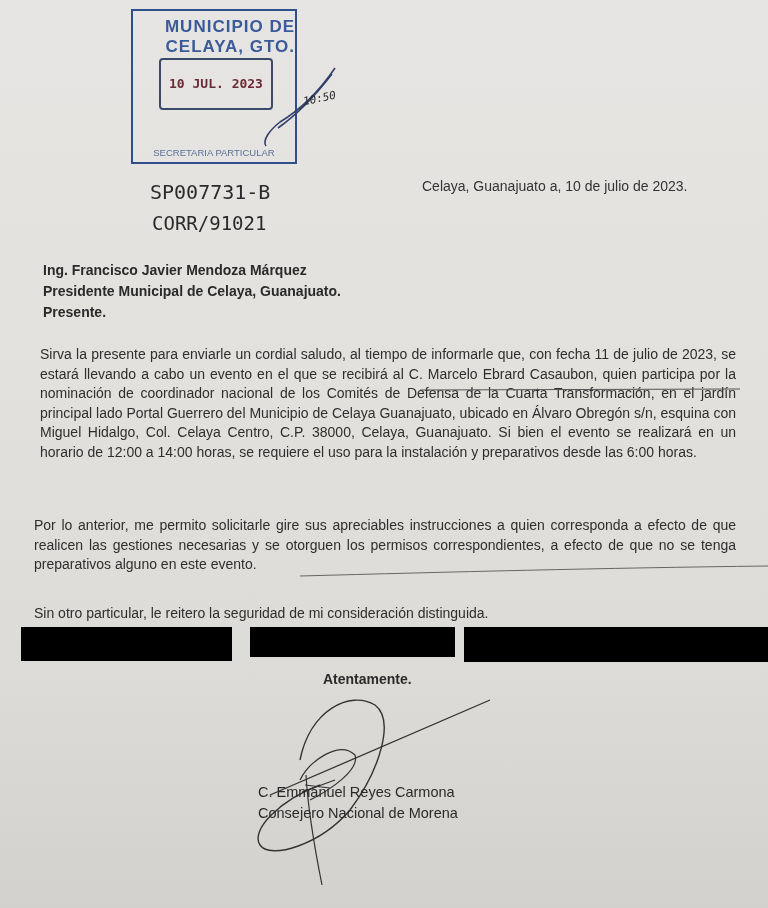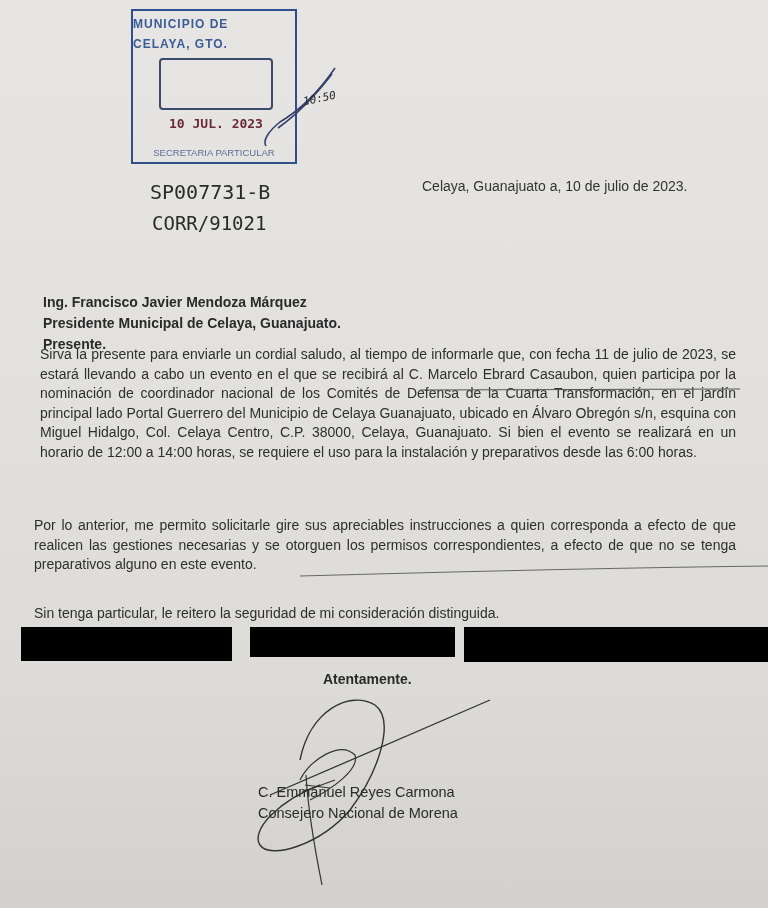--- a/index.html
+++ b/index.html
@@ -10,49 +10,49 @@
     color: #2a2a2a;
   }
   .abs { position: absolute; }
   
   .stamp {
     left: 131px; top: 9px; width: 166px; height: 155px;
     border: 2px solid #2f4f8a; box-sizing: border-box;
     color: #3a5a98;
   }
   .stamp .l1, .stamp .l2 {
-    position: absolute; left: 0; width: 100%; text-align: left;
-    font-weight: bold; font-size: 12px; letter-spacing: 1px;
+    position: absolute; left: 0; width: 100%; text-align: right;
+    font-weight: bold; font-size: 17px; letter-spacing: 1px;
   }
   .stamp .l1 { top: 6px; }
   .stamp .l2 { top: 26px; }
   .stamp .datebox {
     position: absolute; left: 26px; top: 47px; width: 114px; height: 52px;
     border: 2px solid #3b4a6a; border-radius: 4px; box-sizing: border-box;
   }
   .stamp .date {
     position: absolute; left: 0; width: 100%; top: 16px; text-align: center;
-    font-family: "DejaVu Sans Mono", monospace; font-size: 13px; color: #6a2a35; font-weight: bold; margin-top: 40px;
+    font-family: "DejaVu Sans Mono", monospace; font-size: 13px; color: #6a2a35; font-weight: bold;
   }
   .stamp .recibido {
     position: absolute; left: 0; width: 100%; top: 104px; text-align: center;
     font-weight: bold; font-size: 25px; letter-spacing: 1px; color: #3a5fa8;
   }
   .stamp .sec {
     position: absolute; left: 0; width: 100%; top: 136px; text-align: center;
     font-size: 9.5px; color: #5a6f98;
   }
   .hand {
     font-family: "DejaVu Sans Mono", monospace; color: #2a2a2a;
   }
   .time { left: 303px; top: 92px; font-size: 11px; font-style: italic; transform: rotate(-12deg); }
   .folio1 { left: 150px; top: 180px; font-size: 20px; }
   .folio2 { left: 152px; top: 212px; font-size: 19px; }
   .placedate { left: 422px; top: 178px; font-size: 14px; color: #333; }
-  .addr { left: 43px; font-weight: bold; font-size: 14px; color: #2a2a2a; margin-top: 32px; }
+  .addr { left: 43px; font-weight: bold; font-size: 14px; color: #2a2a2a; }
   .body-text {
     left: 40px; width: 696px; font-size: 14px; line-height: 19.6px;
     text-align: justify; color: #2e2e2e;
   }
   .p1 { top: 345px; }
   .p2 { left: 34px; width: 702px; top: 516px; }
   .p3 { left: 34px; top: 604px; width: 700px; }
   .redact { background: #000; }
   .closing { left: 323px; top: 671px; font-weight: bold; font-size: 14px; }
   .signer { left: 258px; font-weight: normal; font-size: 14.5px; color: #2a2a2a; }
@@ -79,21 +79,21 @@
 <div class="abs hand folio2">CORR/91021</div>
 
 <div class="abs placedate">Celaya, Guanajuato a, 10 de julio de 2023.</div>
 
 <div class="abs addr" style="top:262px">Ing. Francisco Javier Mendoza Márquez</div>
 <div class="abs addr" style="top:283px">Presidente Municipal de Celaya, Guanajuato.</div>
 <div class="abs addr" style="top:304px">Presente.</div>
 
 <div class="abs body-text p1">Sirva la presente para enviarle un cordial saludo, al tiempo de informarle que, con fecha 11 de julio de 2023, se estará llevando a cabo un evento en el que se recibirá al C. Marcelo Ebrard Casaubon, quien participa por la nominación de coordinador nacional de los Comités de Defensa de la Cuarta Transformación, en el jardín principal lado Portal Guerrero del Municipio de Celaya Guanajuato, ubicado en Álvaro Obregón s/n, esquina con Miguel Hidalgo, Col. Celaya Centro, C.P. 38000, Celaya, Guanajuato. Si bien el evento se realizará en un horario de 12:00 a 14:00 horas, se requiere el uso para la instalación y preparativos desde las 6:00 horas.</div>
 <div class="abs body-text p2">Por lo anterior, me permito solicitarle gire sus apreciables instrucciones a quien corresponda a efecto de que realicen las gestiones necesarias y se otorguen los permisos correspondientes, a efecto de que no se tenga preparativos alguno en este evento.</div>
-<div class="abs body-text p3">Sin tenga particular, le reitero la seguridad de mi consideración distinguida.</div>
+<div class="abs body-text p3">Sin otro particular, le reitero la seguridad de mi consideración distinguida.</div>
 
 <svg class="abs" style="left:420px;top:385px" width="340" height="10">
   <path d="M0 5 L320 4" stroke="#555" stroke-width="1" fill="none"></path>
 </svg>
 <svg class="abs" style="left:300px;top:562px" width="468" height="20">
   <path d="M0 14 C150 10, 300 6, 468 4" stroke="#666" stroke-width="1" fill="none"></path>
 </svg>
 
 <div class="abs redact" style="left:21px;top:627px;width:211px;height:34px"></div>
 <div class="abs redact" style="left:250px;top:627px;width:205px;height:30px"></div>

